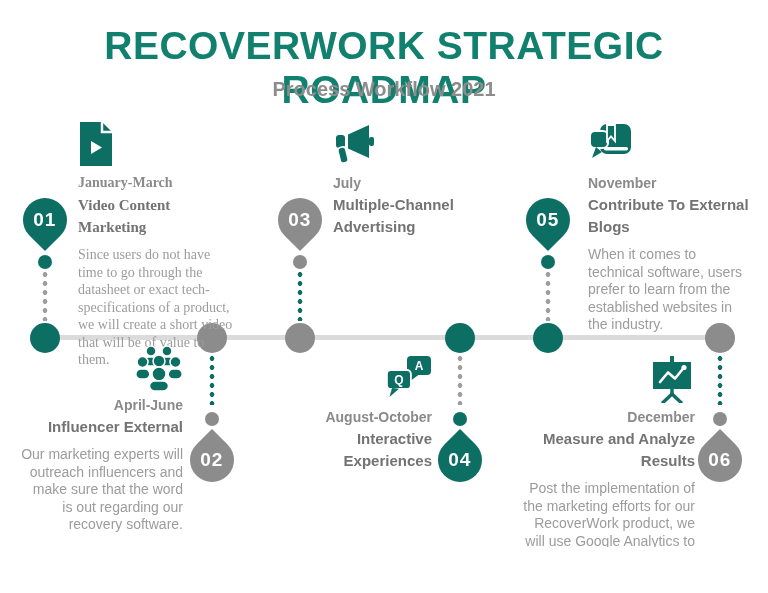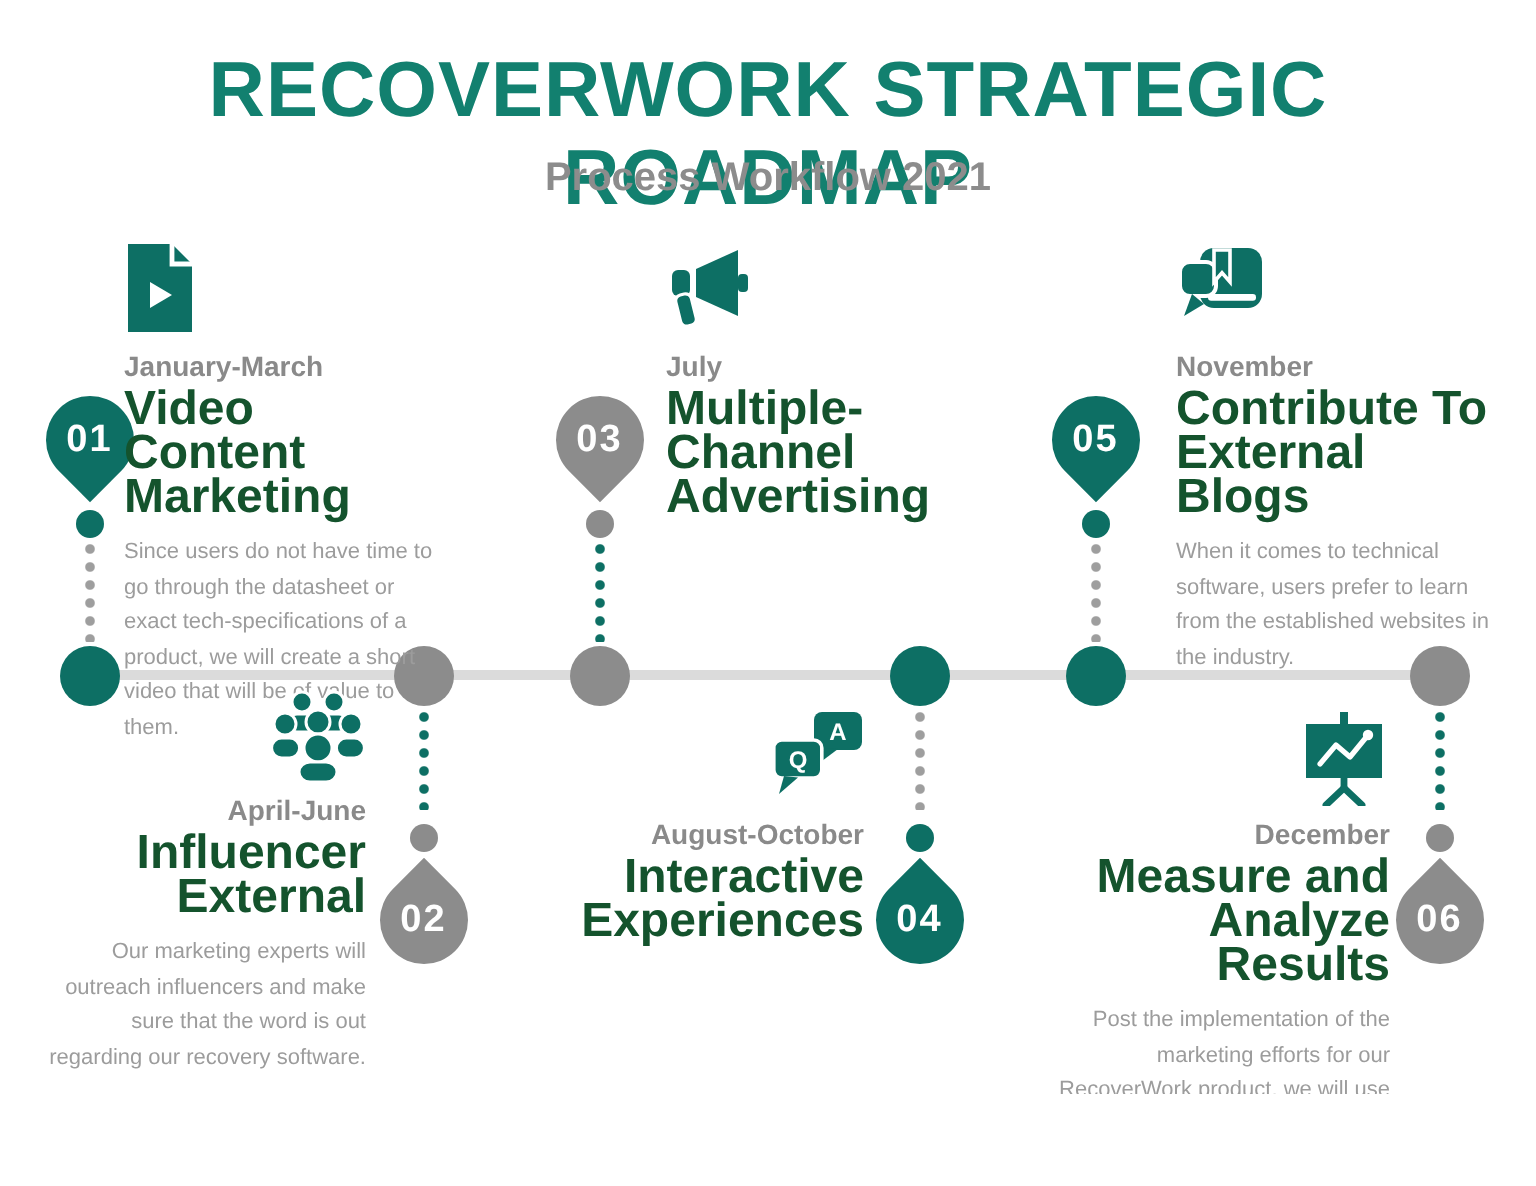--- a/index.html
+++ b/index.html
@@ -34,22 +34,22 @@
   .pin.up   { border-radius:50% 0 50% 50%; transform:rotate(-45deg); }
   .pin .num {
     transform:rotate(45deg); color:#ffffff; font-weight:bold;
     font-size:19px; letter-spacing:1px;
   }
   .col { position:absolute; }
   .col.right { text-align:right; }
   .icon-box { height:46px; margin-bottom:7px; }
   .col.right .icon-box { display:flex; justify-content:flex-end; }
   .date { font-size:14px; font-weight:bold; color:#8A8A8A; margin:0 0 3px; }
-  .m-title { font-size:24px; font-weight:bold; color:#14532d; line-height:22px; margin:0 0 8px; }
-  .desc { font-size:11px; color:#9C9C9C; line-height:17.5px; }
+  .m-title { font-size:15px; font-weight:bold; color:#737373; line-height:22px; margin:0 0 8px; }
+  .desc { font-size:14px; color:#9C9C9C; line-height:17.5px; }
   svg .sv-txt { font-family:"Liberation Sans", sans-serif; font-weight:bold; }
 </style>
 </head>
 <body>
 
 <div class="canvas">
 
   <div class="header-title">RECOVERWORK STRATEGIC ROADMAP</div>
   <div class="header-sub">Process Workflow 2021</div>
 
@@ -90,21 +90,21 @@
   <div class="dots gray" style="left:545px; top:270px; height:51px;"></div>
   <div class="node teal-bg" style="left:533px;"></div>
 
   <div class="node gray-bg" style="left:705px;"></div>
   <div class="dots teal" style="left:717px; top:354px; height:51px;"></div>
   <div class="mdot gray-bg" style="left:713px; top:412px;"></div>
   <div class="pin up gray-bg" style="left:698px; top:438px;">
     <span class="num">06</span>
   </div>
 
-  <div class="col" style="left:62px; top:122px; width:160px;">
+  <div class="col" style="left:78px; top:122px; width:160px;font-family:Liberation Serif, serif;">
     <div class="icon-box">
       <svg width="35" height="44" viewBox="0 0 35 44">
         <path d="M2 0 H24 L34 10 V44 H2 Z" fill="#0D6F64"></path>
         <path d="M24 0 V10 H34" fill="none" stroke="#ffffff" stroke-width="2.4"></path>
         <path d="M13 19 L24 25.5 L13 32 Z" fill="#ffffff"></path>
       </svg>
     </div>
     <div class="date">January-March</div>
     <div class="m-title">Video Content Marketing</div>
     <div class="desc">Since users do not have time to go through the datasheet or exact tech-specifications of a product, we will create a short video that will be of value to them.</div>

